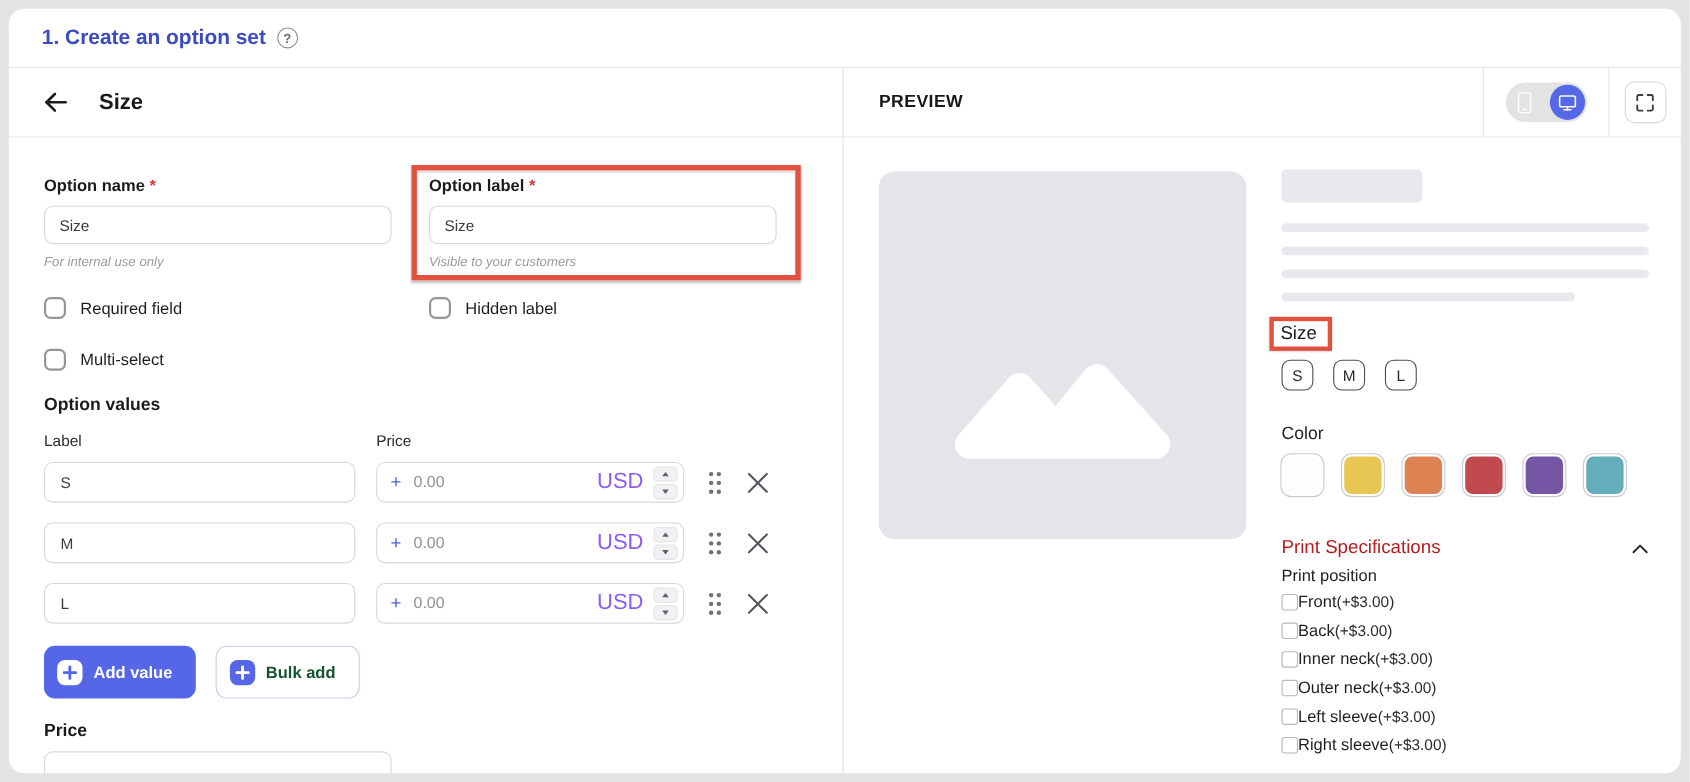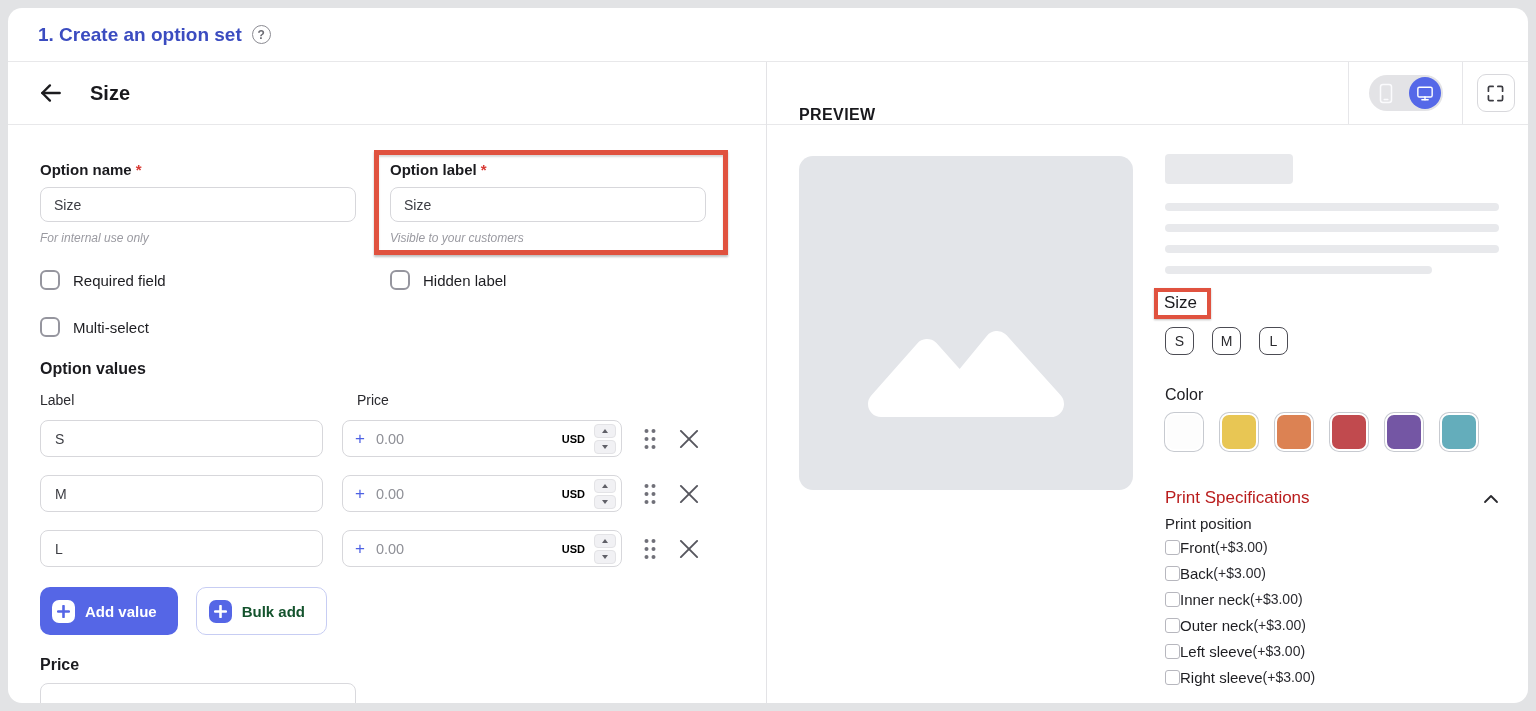--- a/index.html
+++ b/index.html
@@ -32,53 +32,53 @@
   .req { color:#d83a34; }
   .text-input { width:100%; height:35px; border:1px solid #d7d7db; border-radius:8px; padding:0 13px;
     font-size:14px; color:#3c3d43; font-family:inherit; outline:none; background:#fff; }
   .helper { margin-top:9px; font-size:12px; font-style:italic; color:#9a9aa1; }
   .checks-row1 { display:flex; margin-top:25px; }
   .checks-row1 .check-row:first-child { width:350px; }
   .checks-row2 { margin-top:27px; }
   .check-row { display:flex; align-items:center; gap:13px; font-size:15px; color:#1d1d21; }
   .checkbox { width:20px; height:20px; border:2px solid #95959e; border-radius:6px; background:#fff; flex:none; cursor:pointer; }
   .ov-heading { margin-top:23px; font-size:16px; font-weight:700; color:#1b1b1f; }
-  .col-headers { display:flex; margin-top:14px; font-size:14px; color:#2a2a2f;gap:15px; }
+  .col-headers { display:flex; margin-top:14px; font-size:14px; color:#2a2a2f; }
   .col-headers .col-label { width:302px; }
   .value-row { display:flex; align-items:center; margin-top:12px; }
   .value-row + .value-row { margin-top:18px; }
   .value-input { width:283px; height:37px; border:1px solid #d7d7db; border-radius:8px; padding:0 14px;
     font-size:14px; color:#3c3d43; font-family:inherit; outline:none; }
   .price-box { margin-left:19px; width:280px; height:37px; border:1px solid #d7d7db; border-radius:8px;
     display:flex; align-items:center; padding:0 5px 0 12px; gap:9px; background:#fff; }
   .plus-sign { color:#4d61e3; font-size:17px; line-height:1; }
   .price-input { border:none; outline:none; flex:1; min-width:0; font-size:14.5px; color:#c2410c; font-family:inherit; }
   .price-input::placeholder { color:#8f9097; opacity:1; }
-  .currency { font-size:11px; color:#000000;font-weight:bold; }
+  .currency { font-size:20px; color:#8b5cf6; }
   .spinner { display:flex; flex-direction:column; gap:2px; }
   .spin-btn { width:22px; height:14px; background:#f1f1f4; border:1px solid #e3e3e6; border-radius:4px;
     display:flex; align-items:center; justify-content:center; cursor:pointer; padding:0; }
   .tri-up { width:0; height:0; border-left:3.5px solid transparent; border-right:3.5px solid transparent; border-bottom:4.5px solid #606068; }
   .tri-down { width:0; height:0; border-left:3.5px solid transparent; border-right:3.5px solid transparent; border-top:4.5px solid #606068; }
   .drag-handle { margin-left:21px; cursor:grab; display:flex; }
   .remove-btn { margin-left:22px; background:none; border:none; padding:0; display:flex; cursor:pointer; }
   .buttons-row { display:flex; gap:18px; margin-top:20px; }
   .btn { height:48px; border-radius:10px; display:flex; align-items:center; gap:10px;
     font-size:15px; font-weight:700; font-family:inherit; cursor:pointer; }
   .btn-primary { background:#5566e6; color:#fff; border:none; padding:0 21px 0 12px; }
   .btn-secondary { background:#fff; color:#14532d; border:1px solid #c7cdf3; padding:0 21px 0 12px; }
   .plus-badge { width:23px; height:23px; border-radius:7px; display:flex; align-items:center; justify-content:center; flex:none; }
   .plus-badge.white { background:#fff; }
   .plus-badge.blue { background:#5566e6; }
   .price-heading { margin-top:21px; font-size:16px; font-weight:700; color:#1b1b1f; }
   .partial-input { margin-top:9px; width:316px; height:40px; border:1px solid #d9d9dd; border-radius:8px; }
   
   .right-panel { flex:1; display:flex; flex-direction:column; overflow:hidden; }
   .preview-header { height:63px; min-height:63px; border-bottom:1px solid #e8e8ea; display:flex; align-items:stretch; }
-  .preview-title-wrap { flex:1; display:flex; align-items:flex-end; padding-left:32px; }
+  .preview-title-wrap { flex:1; display:flex; align-items:center; padding-left:32px; }
   .preview-title { font-size:16px; font-weight:700; letter-spacing:.4px; color:#19191d; margin:0; }
   .toggle-section { width:114px; border-left:1px solid #e6e6e9; display:flex; align-items:center; justify-content:center; }
   .device-toggle { width:74px; height:36px; background:#e3e3e6; border-radius:18px; display:flex; align-items:center;
     justify-content:space-between; padding-left:10px; cursor:pointer; }
   .monitor-circle { width:32px; height:32px; border-radius:50%; background:#5568e8; display:flex;
     align-items:center; justify-content:center; margin-right:2px; }
   .fullscreen-section { width:66px; border-left:1px solid #e6e6e9; display:flex; align-items:center; justify-content:center; }
   .fullscreen-btn { width:38px; height:38px; background:#fff; border:1px solid #d8d8dc; border-radius:9px;
     display:flex; align-items:center; justify-content:center; cursor:pointer; }
   .preview-body { position:relative; flex:1; }

